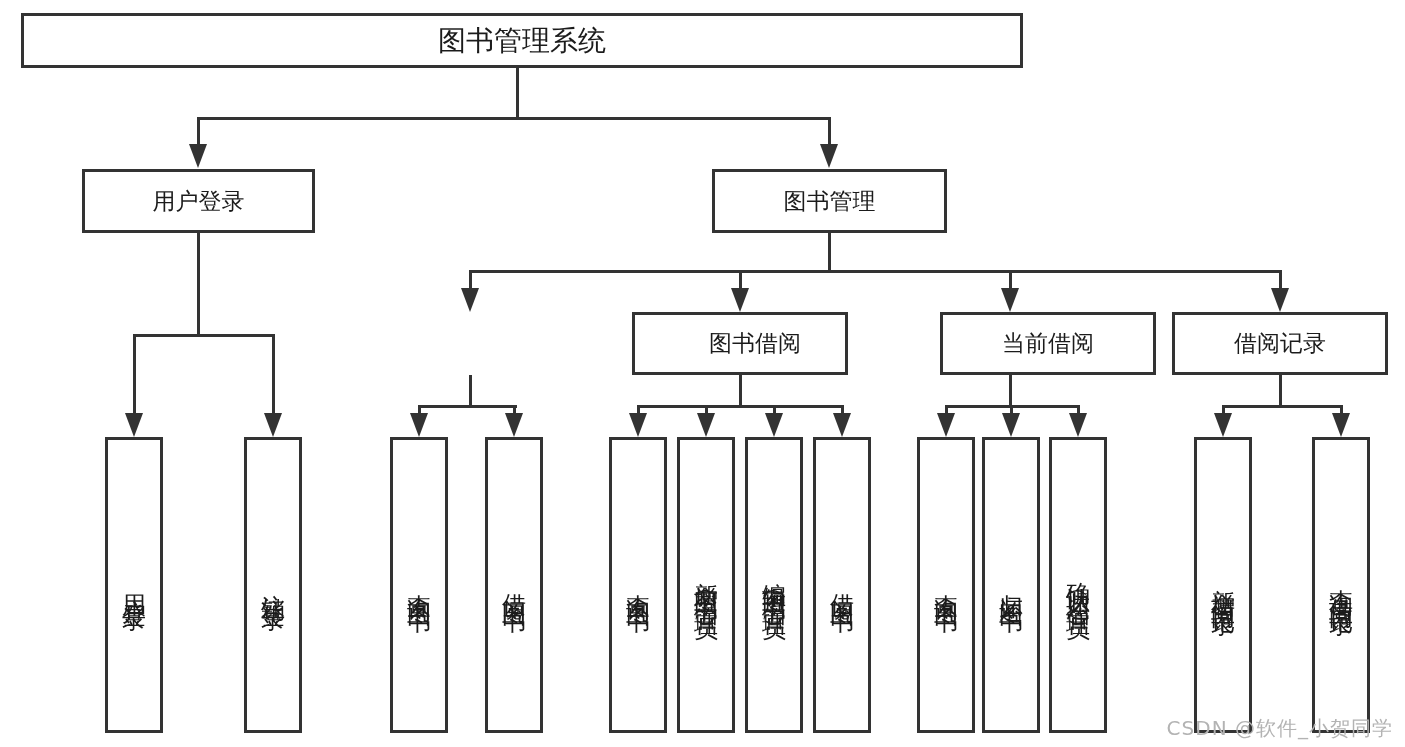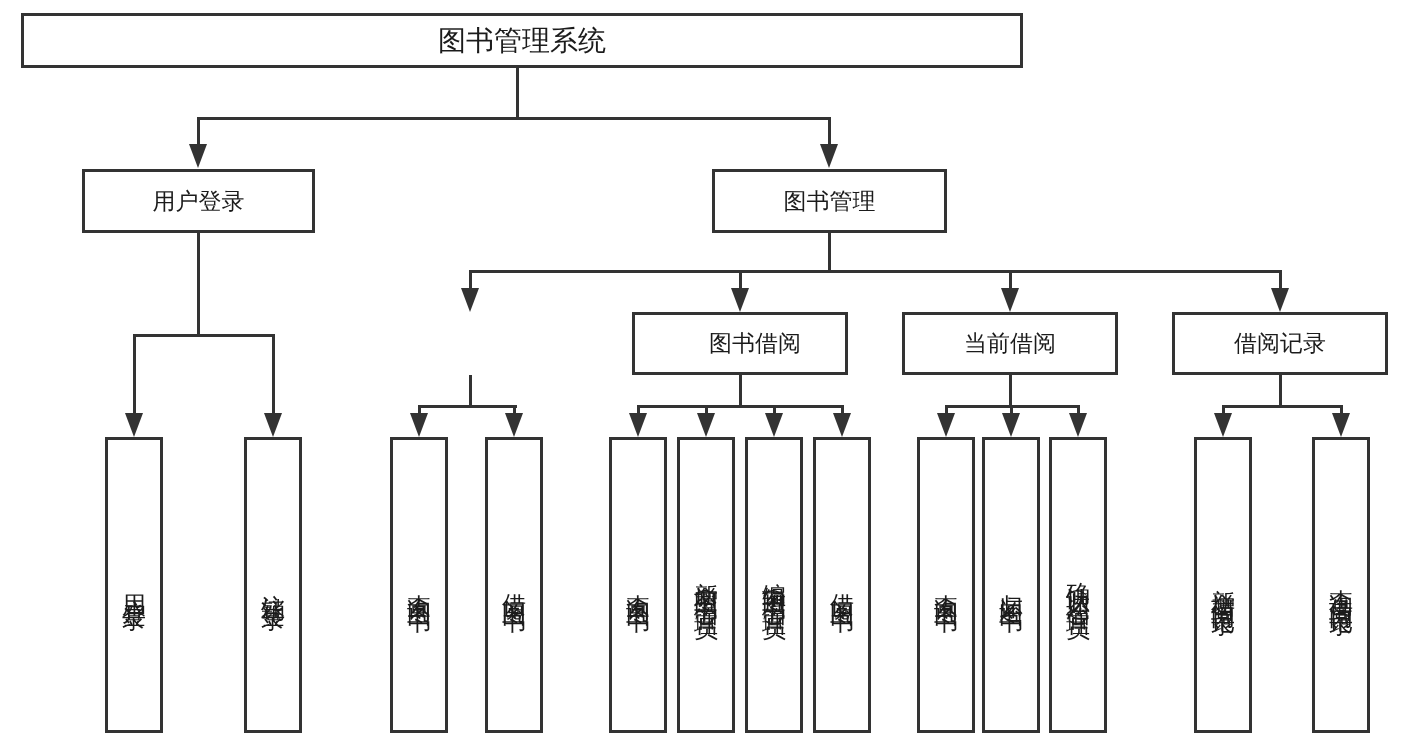--- a/index.html
+++ b/index.html
@@ -37,21 +37,21 @@
 
   <div class="box root" style="left:21px; top:13px; width:1002px; height:55px;">图书管理系统</div>
 
   <div class="box" style="left:82px; top:169px; width:233px; height:64px;">用户登录</div>
 
   <div class="box" style="left:712px; top:169px; width:235px; height:64px;">图书管理</div>
 
 
   <div class="box" style="left:632px; top:312px; width:216px; height:63px;padding-left:30px;">图书借阅</div>
 
-  <div class="box" style="left:902px; top:312px; width:216px; height:63px;">当前借阅</div>
+  <div class="box" style="left:940px; top:312px; width:216px; height:63px;">当前借阅</div>
 
   <div class="box" style="left:1172px; top:312px; width:216px; height:63px;">借阅记录</div>
 
   <div class="box vbox" style="left:105px; top:437px; width:58px; height:296px;">用户登录</div>
 
   <div class="box vbox" style="left:244px; top:437px; width:58px; height:296px;">注销登录</div>
 
   <div class="box vbox" style="left:390px; top:437px; width:58px; height:296px;">查询图书</div>
 
   <div class="box vbox" style="left:485px; top:437px; width:58px; height:296px;">借阅图书</div>
@@ -126,14 +126,15 @@
   <div class="vl" style="left:1076.5px; top:406px; height:12px;"></div>
   <div class="tri" style="left:1069px; top:413px;"></div>
 
   <div class="vl" style="left:1278.5px; top:375px; height:31px;"></div>
   <div class="hl" style="left:1221.5px; top:404.5px; width:121px;"></div>
   <div class="vl" style="left:1221.5px; top:406px; height:12px;"></div>
   <div class="tri" style="left:1214px; top:413px;"></div>
   <div class="vl" style="left:1339.5px; top:406px; height:12px;"></div>
   <div class="tri" style="left:1332px; top:413px;"></div>
 
+  <div class="watermark">CSDN @软件_小贺同学</div>
 
 </div>
 
 </body></html>

